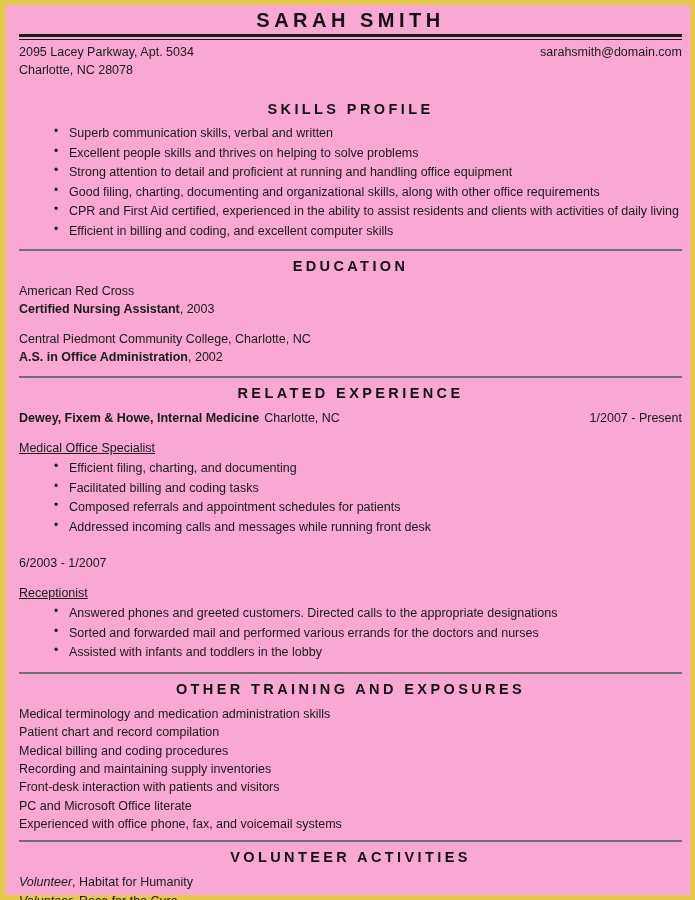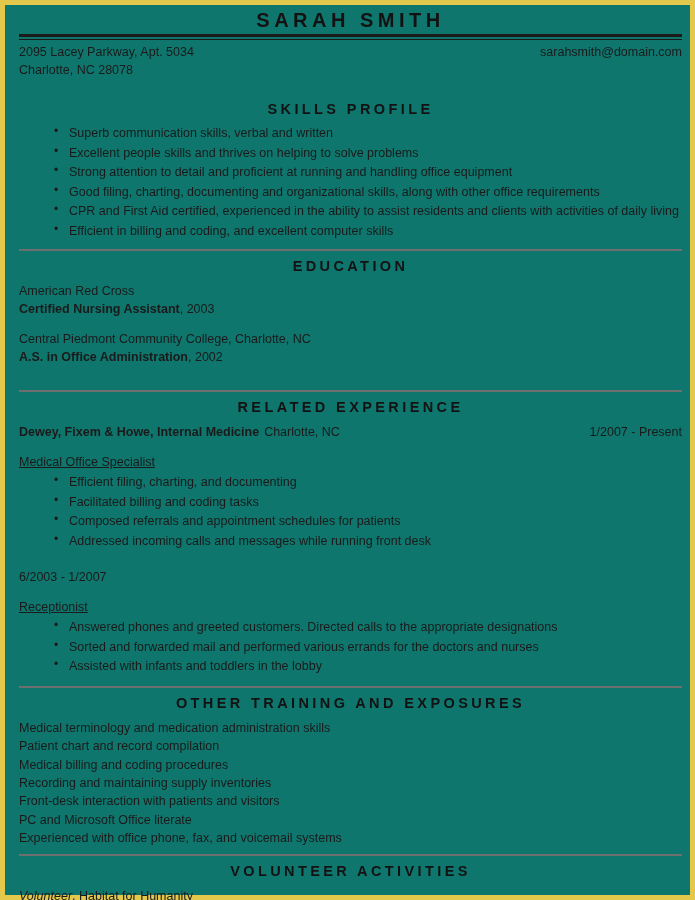--- a/index.html
+++ b/index.html
@@ -11,21 +11,21 @@
     width: 695px;
     height: 900px;
     font-family: "Liberation Sans", sans-serif;
     overflow: hidden;
   }
   .page {
     box-sizing: border-box;
     width: 695px;
     height: 900px;
     border: 5px solid #e3c84b;
-    background: #0f766e;
+    background: #f9a8d4;
     padding: 0 14px;
     position: relative;
   }
   .inner {
     width: 663px;
     margin: 0 auto;
   }
 
   
   .name {
@@ -94,21 +94,21 @@
     font-size: 12.5px;
     color: #1a1a1a;
     line-height: 1.47;
   }
 
   
   .edu-entry {
     margin-bottom: 12px;
   }
   .edu-entry:last-child {
-    margin-bottom: 14px;
+    margin-bottom: 0;
   }
   .edu-school {
     font-size: 12.5px;
     color: #1a1a1a;
     line-height: 1.44;
   }
   .edu-degree-line {
     font-size: 12.5px;
     color: #1a1a1a;
     line-height: 1.44;

